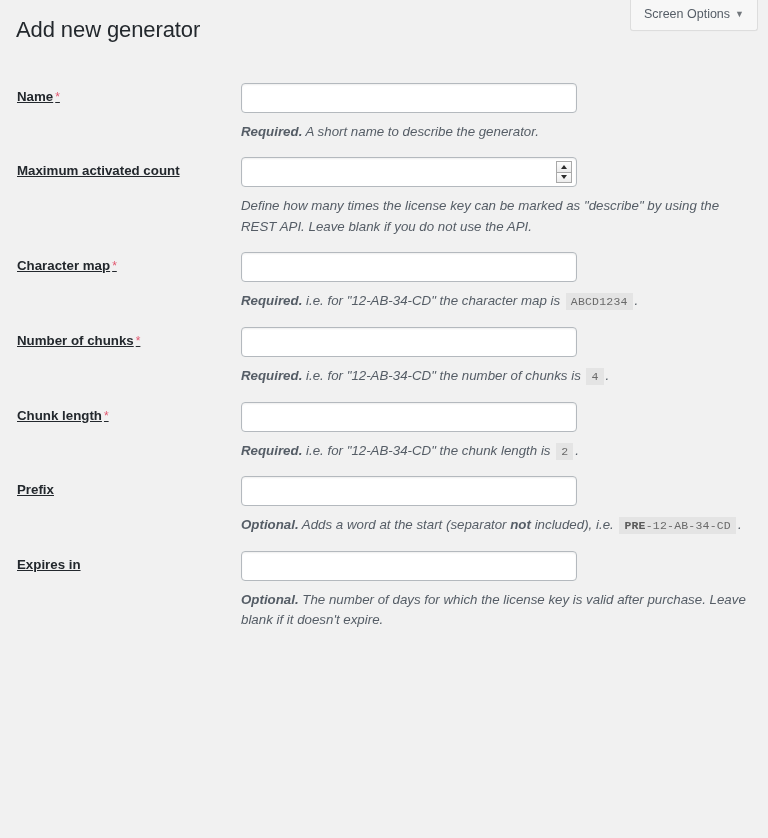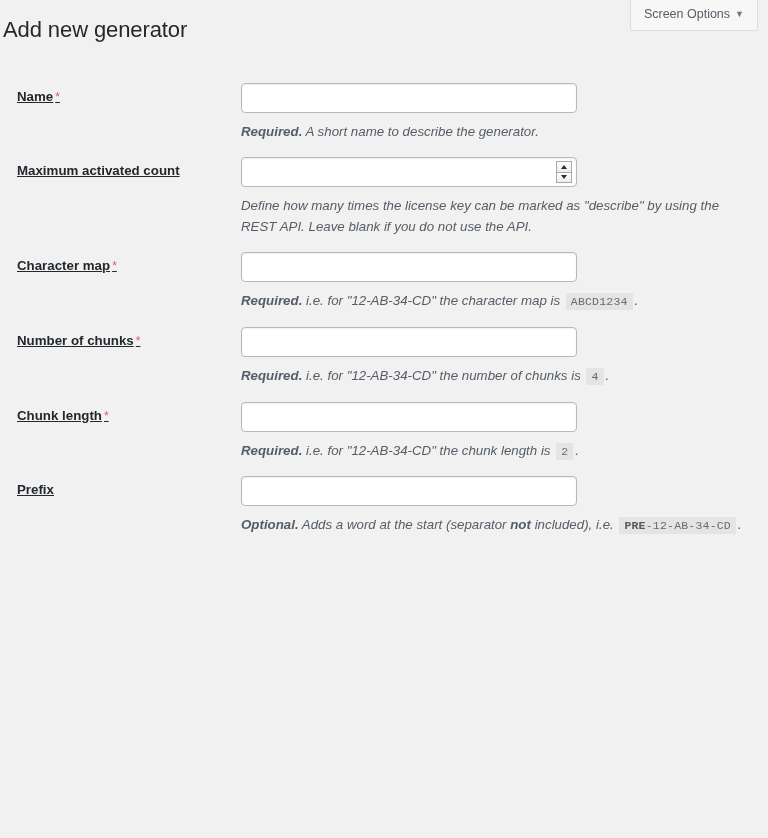--- a/index.html
+++ b/index.html
@@ -52,21 +52,21 @@
   .wrap {
     padding: 0;
     position: relative;
   }
   .page-title {
     font-size: 22px;
     font-weight: 400;
     line-height: 1.3;
     color: #23282d;
     margin: 0;
-    padding: 16px 0 10px 3px;
+    padding: 16px 0 10px 16px;
     letter-spacing: -0.1px;
   }
 
   
   .form-table {
     border-collapse: collapse;
     width: 768px;
     margin-top: 13px;
     table-layout: fixed;
   }
@@ -232,16 +232,23 @@
               <p class="description"><b>Required.</b> i.e. for "12-AB-34-CD" the chunk length is <code>2</code>.</p>
             </td>
           </tr>
           <tr>
             <th><label>Prefix</label></th>
             <td>
               <input class="regular-text" type="text" style="">
               <p class="description"><b>Optional.</b> Adds a word at the start (separator <b>not</b> included), i.e. <code><b>PRE</b>-12-AB-34-CD</code>.</p>
             </td>
           </tr>
+          <tr>
+            <th><label>Expires in</label></th>
+            <td>
+              <input class="regular-text" type="text" style="">
+              <p class="description"><b>Optional.</b> The number of days for which the license key is valid after purchase. Leave blank if it doesn't expire.</p>
+            </td>
+          </tr>
         </tbody>
     </table>
   </form>
 </div>
 
 </body></html>

